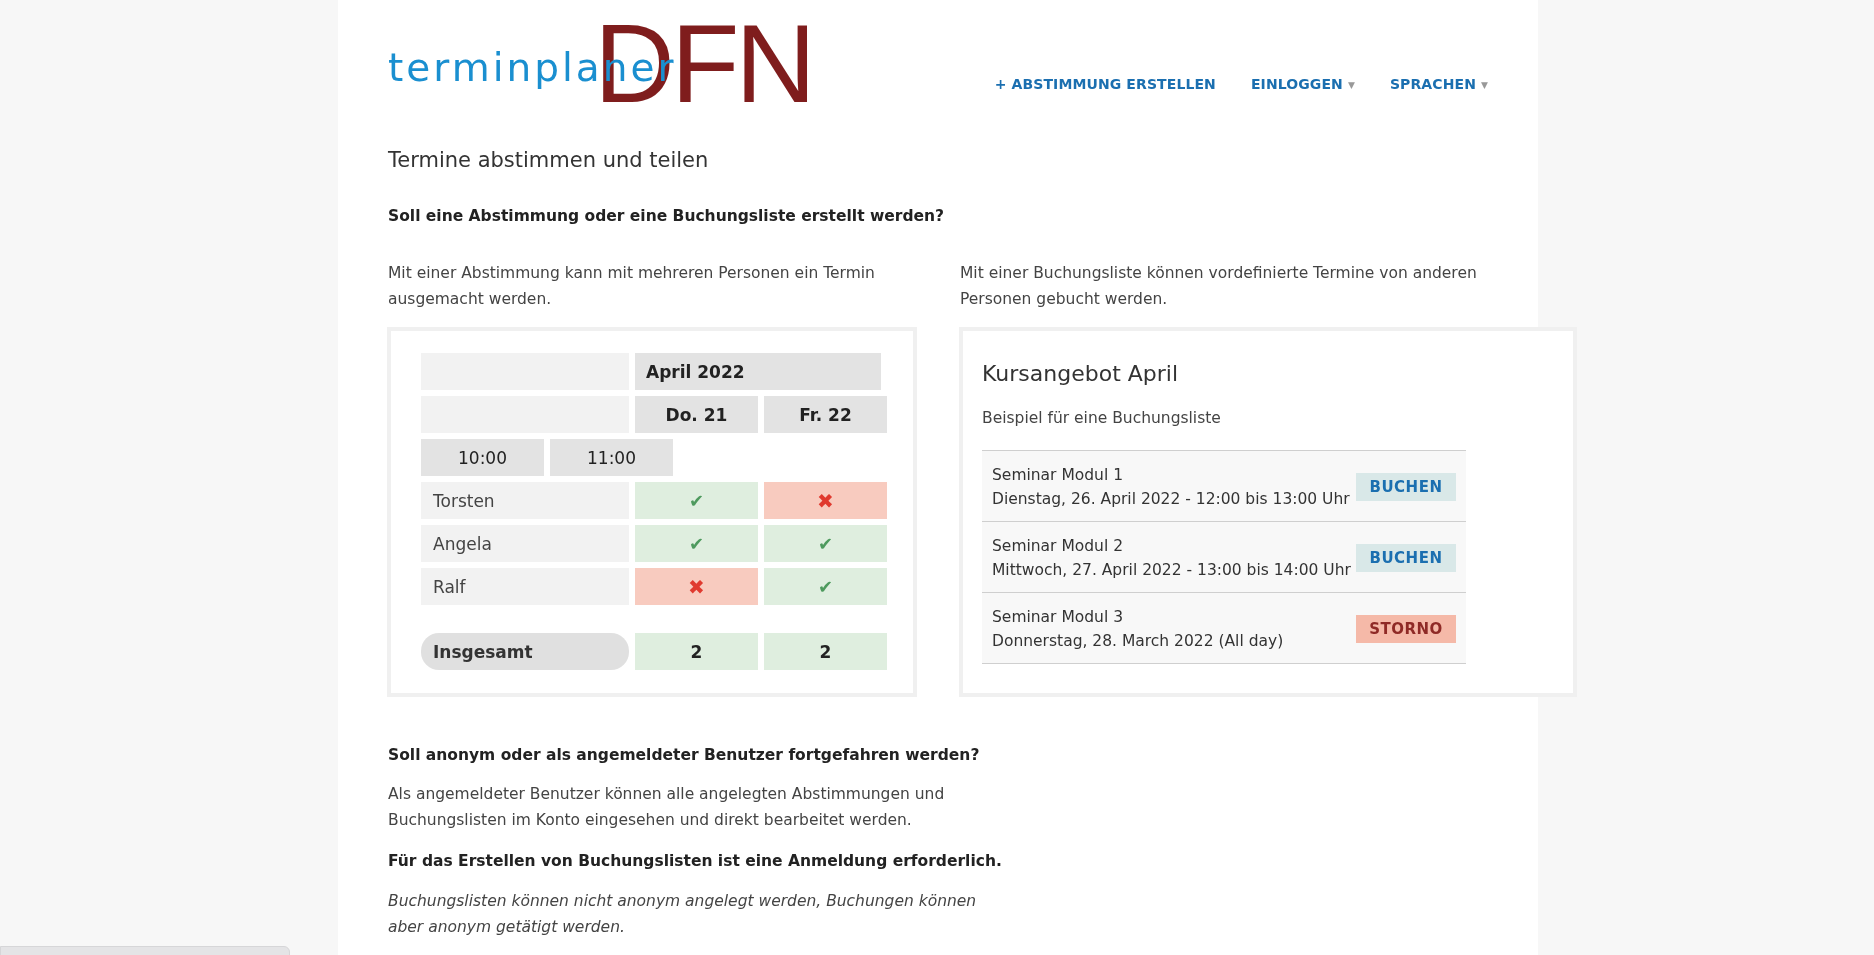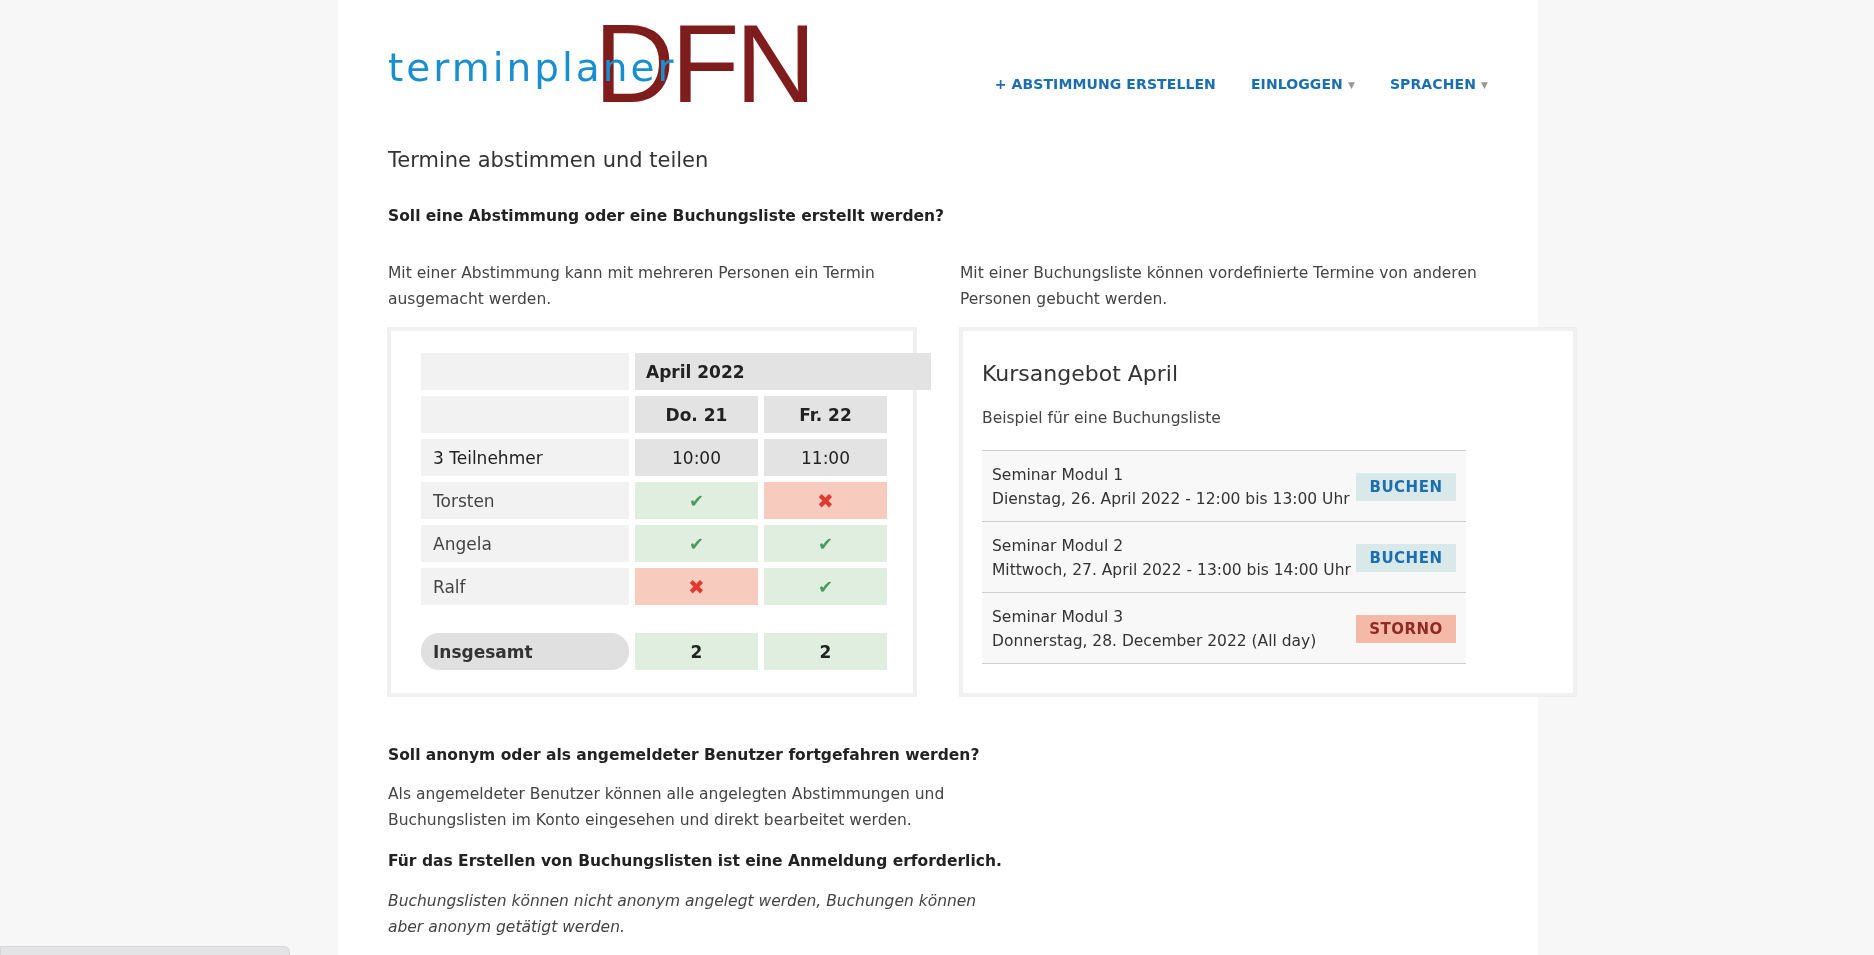--- a/index.html
+++ b/index.html
@@ -52,21 +52,21 @@
   .box-right { left: 621px; top: 327px; width: 618px; height: 370px; }
 
   
   .poll { position: absolute; left: 30px; top: 22px; }
   .prow { display: flex; gap: 6px; margin-bottom: 6px; }
   .pcell {
     height: 37px; display: flex; align-items: center; font-size: 17px; color: #222;
   }
   .c-name { width: 208px; background: #f2f2f2; padding-left: 12px; }
   .c-col { width: 123px; justify-content: center; background: #e3e3e3; }
-  .c-span { width: 296px; background: #e3e3e3; padding-left: 11px; font-weight: bold; }
+  .c-span { width: 246px; background: #e3e3e3; padding-left: 11px; font-weight: bold; }
   .bold { font-weight: bold; }
   .yes { background: #dfeedf; }
   .no { background: #f8cbbf; }
   .name-muted { color: #444; }
   .total-name { background: #e0e0e0; font-weight: bold; color: #333; border-radius: 18px; }
   .spacer { height: 22px; }
   .ico-check { color: #4e9a5e; font-size: 18px; font-weight: bold; }
   .ico-cross { color: #e03a2f; font-size: 20px; font-weight: bold; }
 
   
@@ -132,21 +132,20 @@
       <div class="prow">
         <div class="pcell c-name"></div>
         <div class="pcell c-span">April 2022</div>
       </div>
       <div class="prow">
         <div class="pcell c-name"></div>
         <div class="pcell c-col bold">Do. 21</div>
         <div class="pcell c-col bold">Fr. 22</div>
       </div>
       <div class="prow">
-        <div class="pcell c-name">3 Teilnehmer</div>
         <div class="pcell c-col">10:00</div>
         <div class="pcell c-col">11:00</div>
       </div>
       <div class="prow">
         <div class="pcell c-name name-muted">Torsten</div>
         <div class="pcell c-col yes">
             <span class="ico-check">✔</span>
           </div>
         <div class="pcell c-col no">
             <span class="ico-cross">✖</span>
@@ -188,21 +187,21 @@
         <div class="bl-date">Dienstag, 26. April 2022 - 12:00 bis 13:00 Uhr</div>
         <div class="bl-btn btn-book">BUCHEN</div>
       </div>
       <div class="bl-item">
         <div class="bl-name">Seminar Modul 2</div>
         <div class="bl-date">Mittwoch, 27. April 2022 - 13:00 bis 14:00 Uhr</div>
         <div class="bl-btn btn-book">BUCHEN</div>
       </div>
       <div class="bl-item">
         <div class="bl-name">Seminar Modul 3</div>
-        <div class="bl-date">Donnerstag, 28. December 2022 (All day)</div>
+        <div class="bl-date">Donnerstag, 28. March 2022 (All day)</div>
         <div class="bl-btn btn-cancel">STORNO</div>
       </div>
     </div>
   </div>
 
   <div class="q2">Soll anonym oder als angemeldeter Benutzer fortgefahren werden?</div>
   <p class="desc p2">Als angemeldeter Benutzer können alle angelegten Abstimmungen und Buchungslisten im Konto eingesehen und direkt bearbeitet werden.</p>
   <div class="q3">Für das Erstellen von Buchungslisten ist eine Anmeldung erforderlich.</div>
   <p class="desc p3">Buchungslisten können nicht anonym angelegt werden, Buchungen können aber anonym getätigt werden.</p>
 </div>

